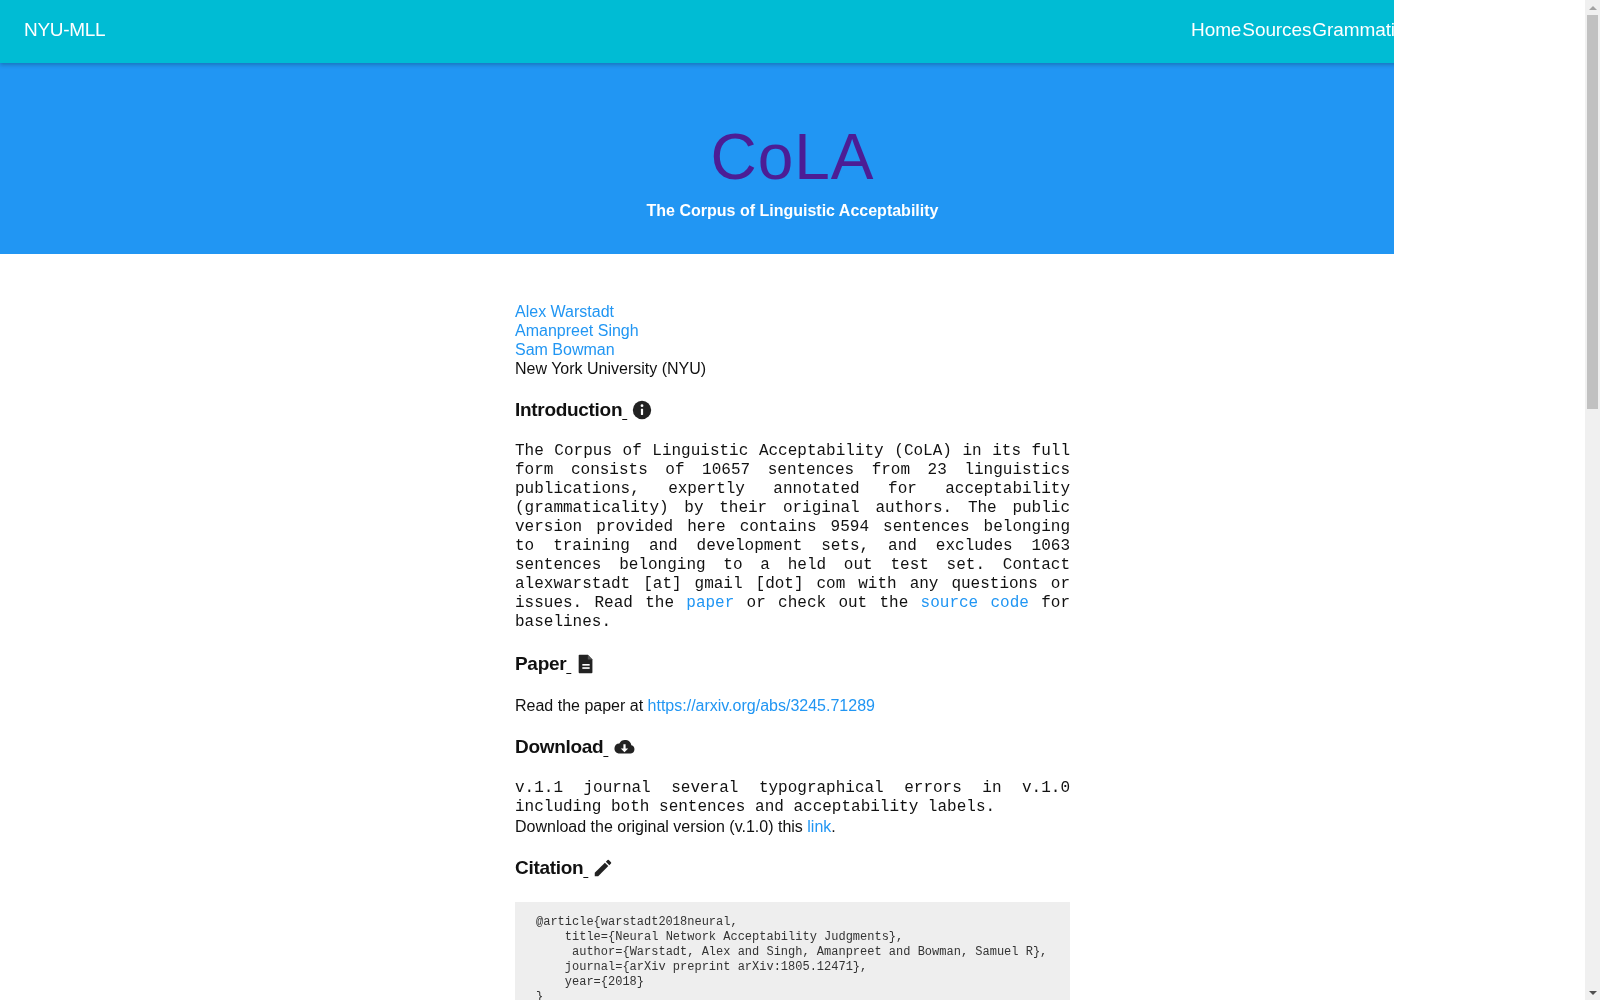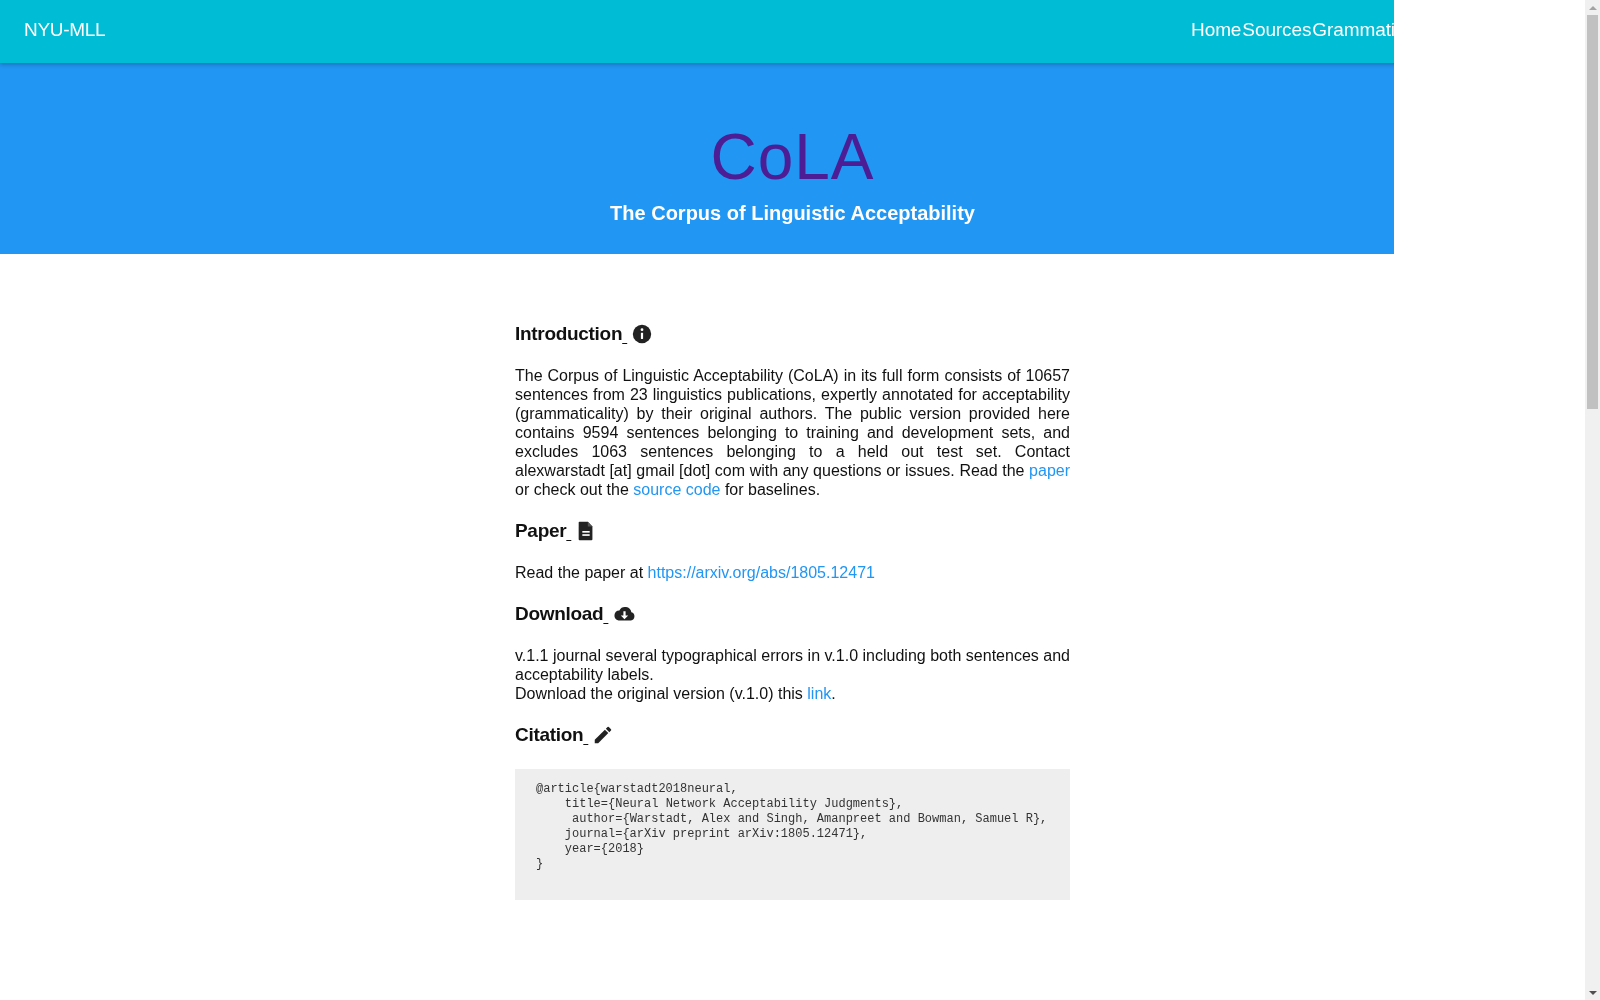--- a/index.html
+++ b/index.html
@@ -23,41 +23,41 @@
     .hero {
       position: absolute; left: 0; top: 63px; width: 1585px; height: 191px;
       background: #2196f3; text-align: center;
     }
     .hero-title {
       position: absolute; left: 0; right: 0; top: 62px;
       color: #4c1d95; font-size: 64px; font-weight: 300; letter-spacing: 1px; line-height: 1;
     }
     .hero-sub {
       position: absolute; left: 0; right: 0; top: 140px;
-      color: #fff; font-size: 20px; font-weight: bold; line-height: 1;
+      color: #fff; font-size: 16px; font-weight: bold; line-height: 1;
     }
 
     .content {
       position: absolute; left: 515px; top: 302px; width: 555px;
       font-size: 16px; line-height: 19px; color: #111;
     }
     a.lnk { color: #2196f3; text-decoration: none; }
     .authors div { line-height: 19px; }
 
     .section-h {
       margin-top: 20px; margin-bottom: 20px;
       font-size: 19px; font-weight: bold; line-height: 24px;
       display: flex; align-items: center; letter-spacing: -0.3px;
     }
     .section-h .h-text { text-underline-offset: 3px; }
     .section-h .h-text::after { content: "\00a0"; text-decoration: underline; }
     .section-h .icon { display: inline-block; margin-left: 4px; width: 22px; height: 22px; }
     .section-h .icon svg { width: 100%; height: 100%; display: block; }
 
-    p.just { text-align: justify; }
+    p.just { text-align: justify; font-family: Liberation Mono, monospace; }
 
     .bibtex {
       margin-top: 22px; background: #eeeeee; padding: 13px 13px 13px 21px;
       font-family: "Liberation Mono", "DejaVu Sans Mono", monospace;
       font-size: 12px; line-height: 15px; color: #333; white-space: pre-wrap; word-break: break-all;
       height: 131px;
     }
 
     .scrollbar {
       position: absolute; right: 0; top: 0; width: 15px; height: 1000px; background: #f0f0f0;
@@ -85,20 +85,26 @@
       <a>LaVA</a>
     </div>
   </nav>
 
   <header class="hero">
     <div class="hero-title">CoLA</div>
     <div class="hero-sub">The Corpus of Linguistic Acceptability</div>
   </header>
 
   <main class="content">
+    <div class="authors">
+      <div><a class="lnk">Alex Warstadt</a></div>
+      <div><a class="lnk">Amanpreet Singh</a></div>
+      <div><a class="lnk">Sam Bowman</a></div>
+      <div>New York University (NYU)</div>
+    </div>
 
     <h2 class="section-h">
       <span class="h-text">Introduction</span>
       <span class="icon">
         <svg viewBox="0 0 24 24">
             <circle cx="12" cy="12" r="10" fill="#222"></circle>
             <rect x="10.8" y="10.5" width="2.4" height="7" rx="0.5" fill="#fff"></rect>
             <circle cx="12" cy="7.3" r="1.5" fill="#fff"></circle>
           </svg>
       </span>
@@ -109,21 +115,21 @@
       <span class="h-text">Paper</span>
       <span class="icon">
         <svg viewBox="0 0 24 24">
             <path d="M5 2h9l5 5v14a1 1 0 0 1-1 1H5a1 1 0 0 1-1-1V3a1 1 0 0 1 1-1z" fill="#222"></path>
             <path d="M14 2v5h5" fill="#555"></path>
             <rect x="8" y="12" width="8" height="1.8" fill="#fff"></rect>
             <rect x="8" y="15.5" width="8" height="1.8" fill="#fff"></rect>
           </svg>
       </span>
     </h2>
-    <p><span>Read the paper at </span><a class="lnk">https://arxiv.org/abs/1805.12471</a></p>
+    <p><span>Read the paper at </span><a class="lnk">https://arxiv.org/abs/3245.71289</a></p>
 
     <h2 class="section-h">
       <span class="h-text">Download</span>
       <span class="icon" style="width:25px;">
         <svg viewBox="0 0 26 24">
             <path d="M20.5 10.2A7 7 0 0 0 7.4 8.1 5.5 5.5 0 0 0 6.5 19h13.5a4.5 4.5 0 0 0 .5-8.8z" fill="#222"></path>
             <rect x="11.8" y="9" width="2.4" height="5.5" fill="#fff"></rect>
             <path d="M9 13.5h8l-4 4.2z" fill="#fff"></path>
           </svg>
       </span>

